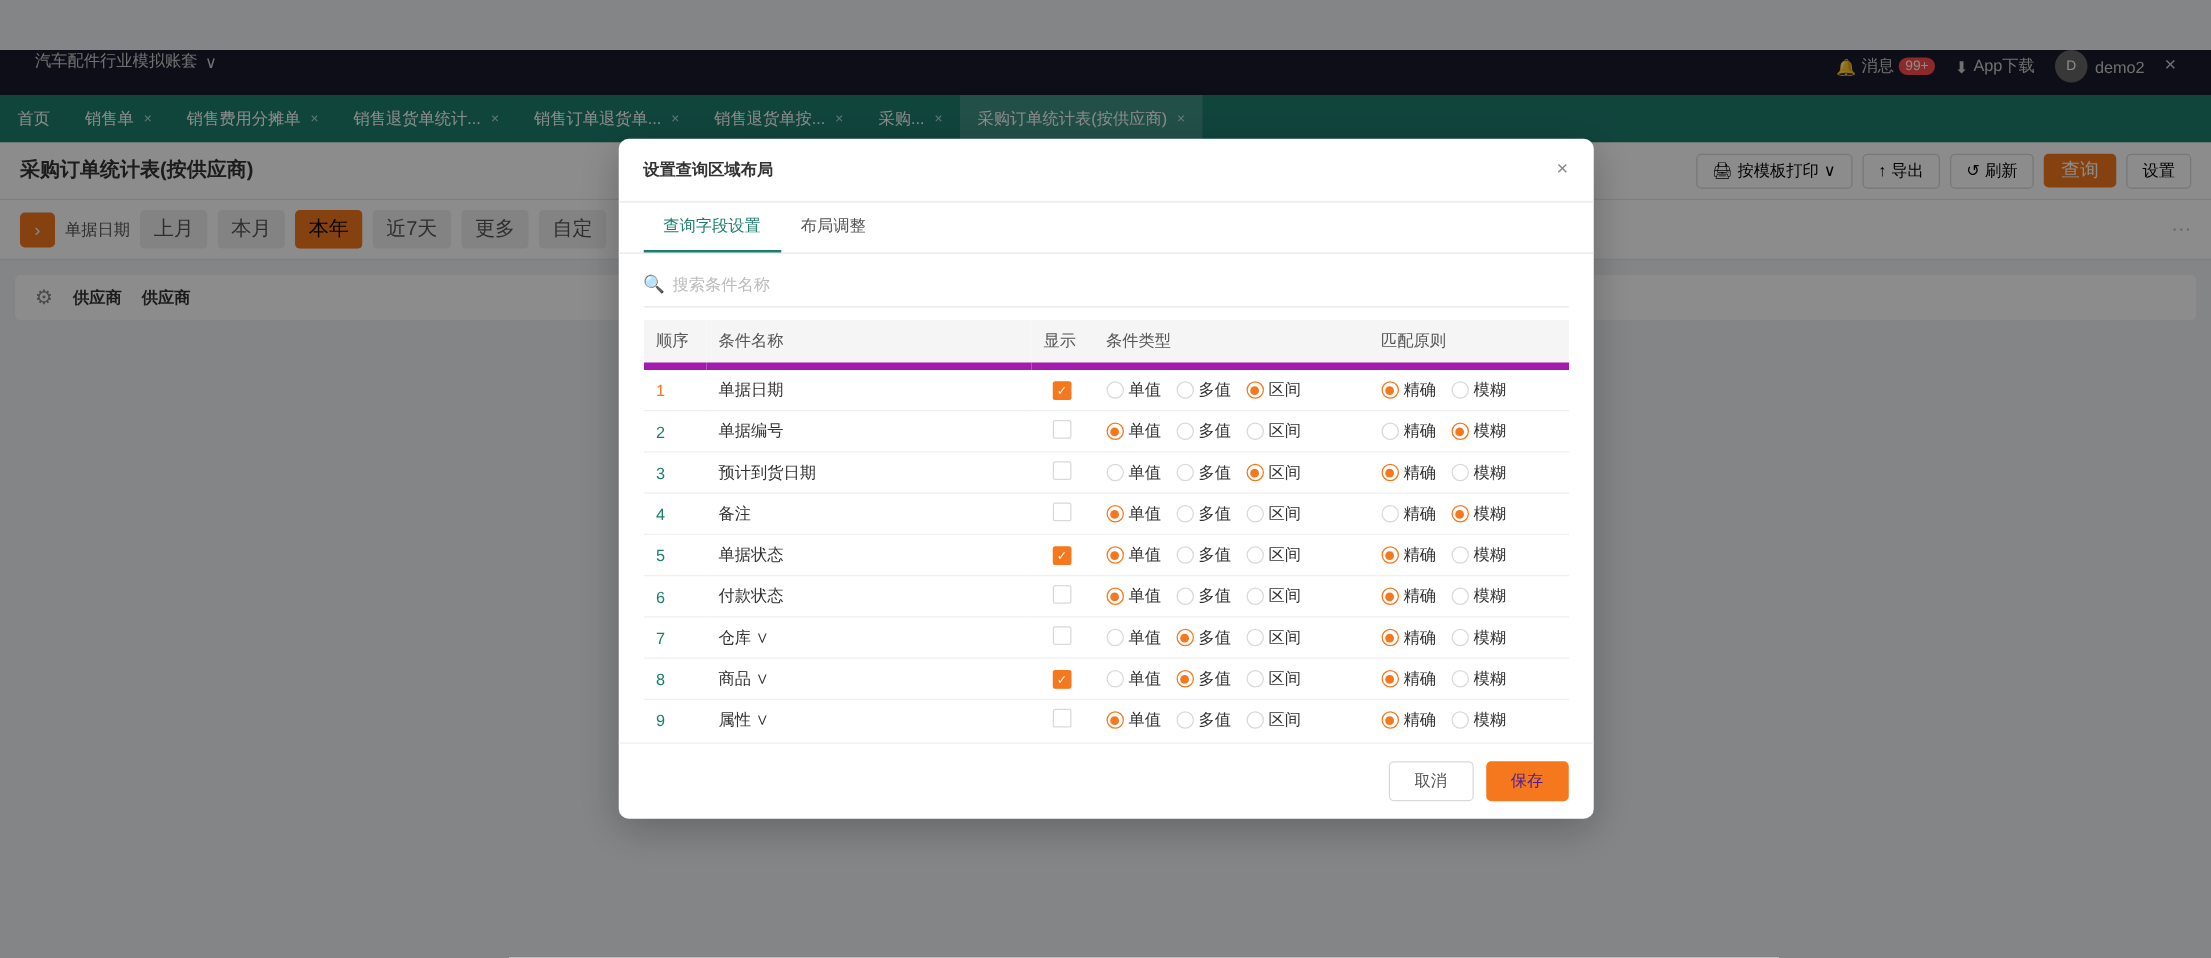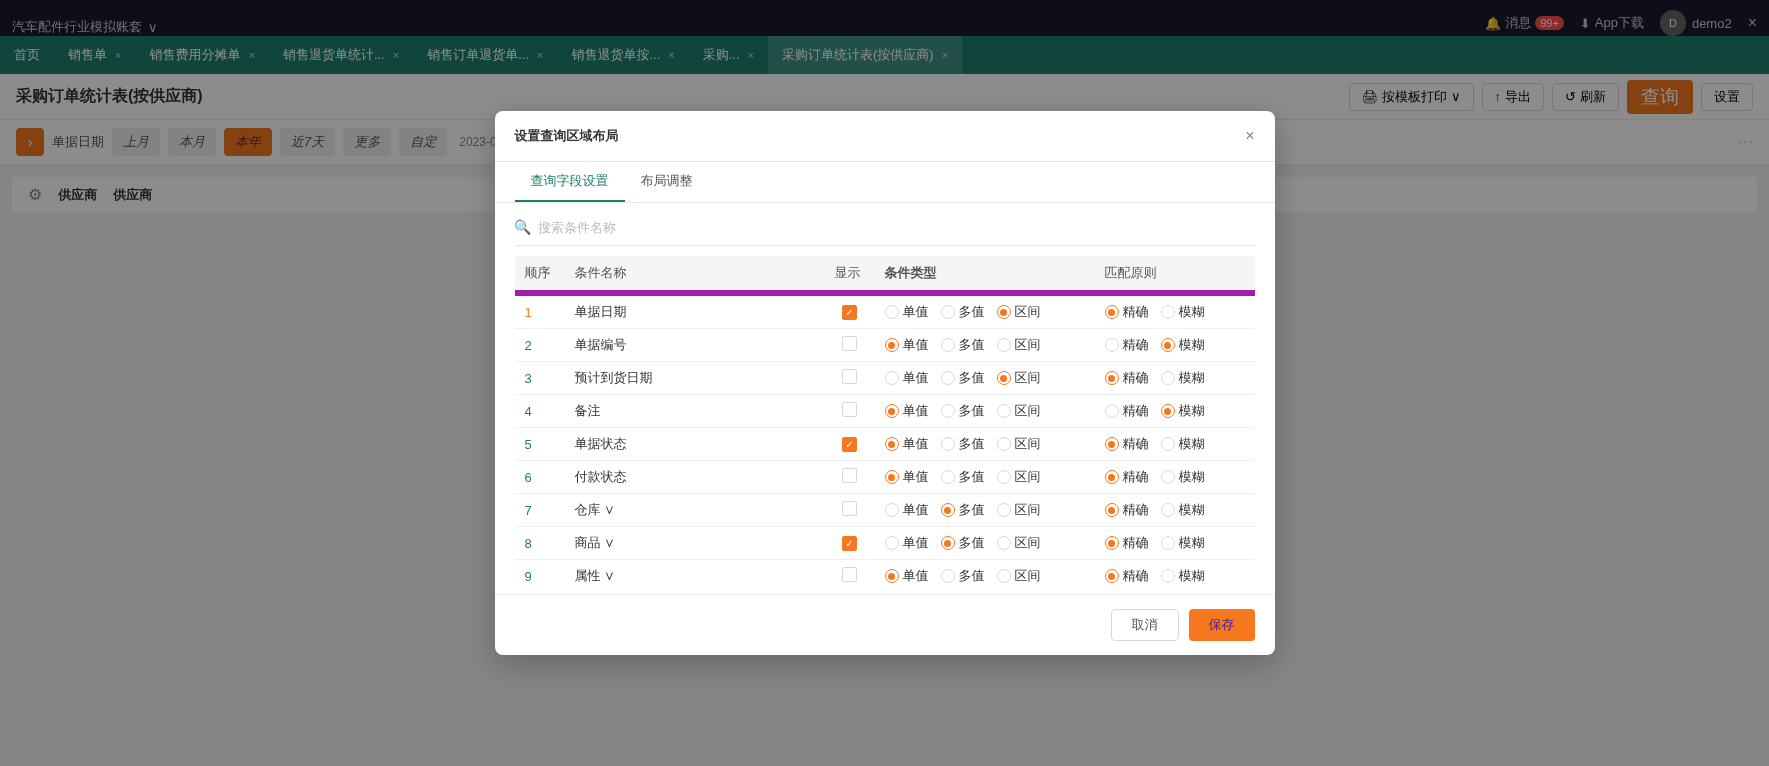--- a/index.html
+++ b/index.html
@@ -3,24 +3,25 @@
   <meta charset="utf-8">
   <style>
     * { box-sizing: border-box; margin: 0; padding: 0; }
     body { font-family: 'Microsoft YaHei', Arial, sans-serif; font-size: 13px; background: #f0f2f5; overflow: hidden; }
 
     
     .top-bar {
       height: 36px;
       background: #1a1a2e;
       display: flex;
-      align-items: flex-end;
+      align-items: flex-start;
       justify-content: space-between;
-      padding: 0 12px;
+      padding: 0 28px;
       color: #fff;
+      margin-top: 40px;
     }
     .top-bar-left { font-size: 13px; color: #ccc; display: flex; align-items: center; gap: 6px; }
     .top-bar-right { display: flex; align-items: center; gap: 16px; font-size: 13px; color: #ccc; }
     .badge { background: #ff4d4f; color: #fff; border-radius: 10px; padding: 1px 5px; font-size: 11px; }
     .avatar-circle { width: 26px; height: 26px; border-radius: 50%; background: #666; display: inline-flex; align-items: center; justify-content: center; color: #fff; font-size: 11px; }
 
     
     .tab-bar {
       height: 38px;
       background: #1e7e6e;
@@ -48,35 +49,35 @@
       height: 46px;
       display: flex;
       align-items: center;
       justify-content: space-between;
       padding: 0 16px;
       border-bottom: 1px solid #e8e8e8;
     }
     .page-title { font-size: 16px; font-weight: bold; color: #333; }
     .page-actions { display: flex; align-items: center; gap: 8px; }
     .btn-outline { padding: 4px 12px; border: 1px solid #d9d9d9; background: #fff; border-radius: 4px; cursor: pointer; font-size: 13px; display: flex; align-items: center; gap: 4px; }
-    .btn-primary { padding: 4px 14px; background: #f5771e; border: none; border-radius: 4px; color: #fff; cursor: pointer; font-size: 19px; }
+    .btn-primary { padding: 4px 14px; background: #f5771e; border: none; border-radius: 4px; color: #fff; cursor: pointer; font-size: 15px; }
 
     
     .filter-bar {
       background: #fff;
       padding: 8px 16px;
       display: flex;
       align-items: center;
       gap: 8px;
       border-bottom: 1px solid #e8e8e8;
       position: relative;
     }
     .filter-toggle { width: 28px; height: 28px; background: #f5771e; border-radius: 4px; display: flex; align-items: center; justify-content: center; color: #fff; cursor: pointer; font-size: 14px; }
-    .date-btn { padding: 4px 10px; border-radius: 4px; font-size: 13px; cursor: pointer; border: 1px solid transparent; color: #555; font-style: italic; }
-    .date-btn.active { background: #f5771e; color: #7f1d1d; }
+    .date-btn { padding: 4px 10px; border-radius: 4px; font-size: 16px; cursor: pointer; border: 1px solid transparent; color: #555; }
+    .date-btn.active { background: #f5771e; color: #000000; }
     .date-range { font-size: 12px; color: #888; margin-left: 4px; }
 
     
     .main-content {
       background: #f0f2f5;
       padding: 12px;
       height: calc(766px - 36px - 38px - 46px - 46px);
       overflow: auto;
     }
 
@@ -331,21 +332,21 @@
         <input type="text" placeholder="搜索条件名称" style="">
       </div>
 
       <div class="table-scroll">
         <table class="settings-table">
           <thead>
             <tr>
               <th style="width:50px;">顺序</th>
               <th>条件名称</th>
               <th style="width:50px;">显示</th>
-              <th style="width:220px;font-weight:bold;">条件类型</th>
+              <th style="width:220px;">条件类型</th>
               <th style="width:160px;">匹配原则</th>
             </tr>
           </thead>
           <tbody id="settings-tbody">
           <tr>
                 <td><span style="color: rgb(245, 119, 30); font-weight: 500;">1</span></td>
                 <td>单据日期</td>
                 <td style="text-align: center;"><span class="custom-checkbox checked">✓</span></td>
                 <td>
                   <div class="radio-group">

